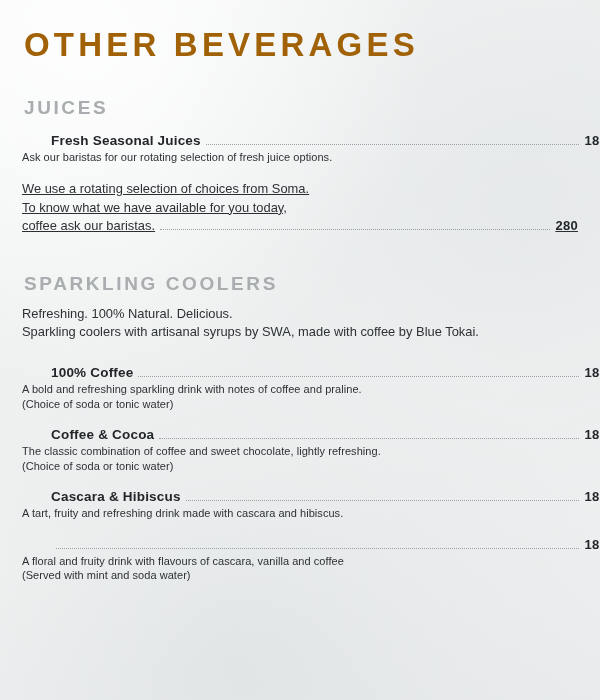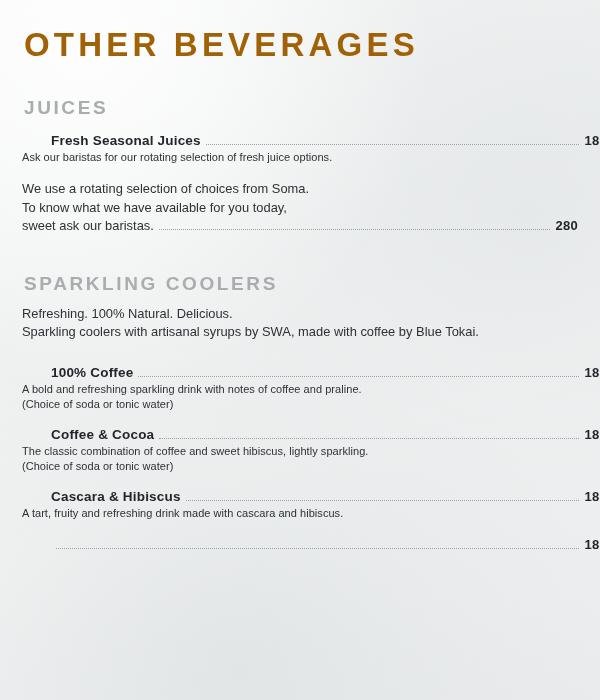--- a/index.html
+++ b/index.html
@@ -88,21 +88,21 @@
   .item-desc {
     font-size: 11px;
     line-height: 1.32;
     color: #2d3135;
     margin-top: 2px;
     letter-spacing: 0.05px;
   }
   .item-desc div { white-space: nowrap; }
 
   
-  .para-block { margin-top: 16px; }
+  .para-block { margin-top: 16px; text-decoration: underline; }
   .para-line {
     font-size: 12.9px;
     line-height: 1.45;
     color: #2d3135;
   }
   .para-last {
     display: flex;
     align-items: baseline;
     width: 100%;
   }
@@ -149,21 +149,21 @@
       </div>
     </div>
   </div>
 
   <div class="section">
 
     <div class="para-block">
       <div class="para-line">We use a rotating selection of choices from Soma.</div>
       <div class="para-line">To know what we have available for you today,</div>
       <div class="para-last">
-        <span class="txt">sweet ask our baristas.</span>
+        <span class="txt">coffee ask our baristas.</span>
         <span class="dots"></span>
         <span class="item-price">280</span>
       </div>
     </div>
   </div>
 
   <div class="section">
     <div class="section-heading coolers-head">SPARKLING COOLERS</div>
 
     <div class="coolers-intro">
@@ -185,39 +185,43 @@
         </div>
       </div>
 
       <div class="cooler-item">
         <div class="item-line">
           <span class="item-name">Coffee &amp; Cocoa</span>
           <span class="dots"></span>
           <span class="item-price">180</span>
         </div>
         <div class="item-desc">
-          <div>The classic combination of coffee and sweet hibiscus, lightly sparkling.</div>
+          <div>The classic combination of coffee and sweet chocolate, lightly refreshing.</div>
           <div>(Choice of soda or tonic water)</div>
         </div>
       </div>
 
       <div class="cooler-item">
         <div class="item-line">
           <span class="item-name">Cascara &amp; Hibiscus</span>
           <span class="dots"></span>
           <span class="item-price">180</span>
         </div>
         <div class="item-desc">
           <div>A tart, fruity and refreshing drink made with cascara and hibiscus.</div>
         </div>
       </div>
 
       <div class="cooler-item">
         <div class="item-line">
           <span class="dots"></span>
           <span class="item-price">180</span>
         </div>
+        <div class="item-desc">
+          <div>A floral and fruity drink with flavours of cascara, vanilla and coffee</div>
+          <div>(Served with mint and soda water)</div>
+        </div>
       </div>
 
     </div>
   </div>
 
 </div>
 
 </body></html>

